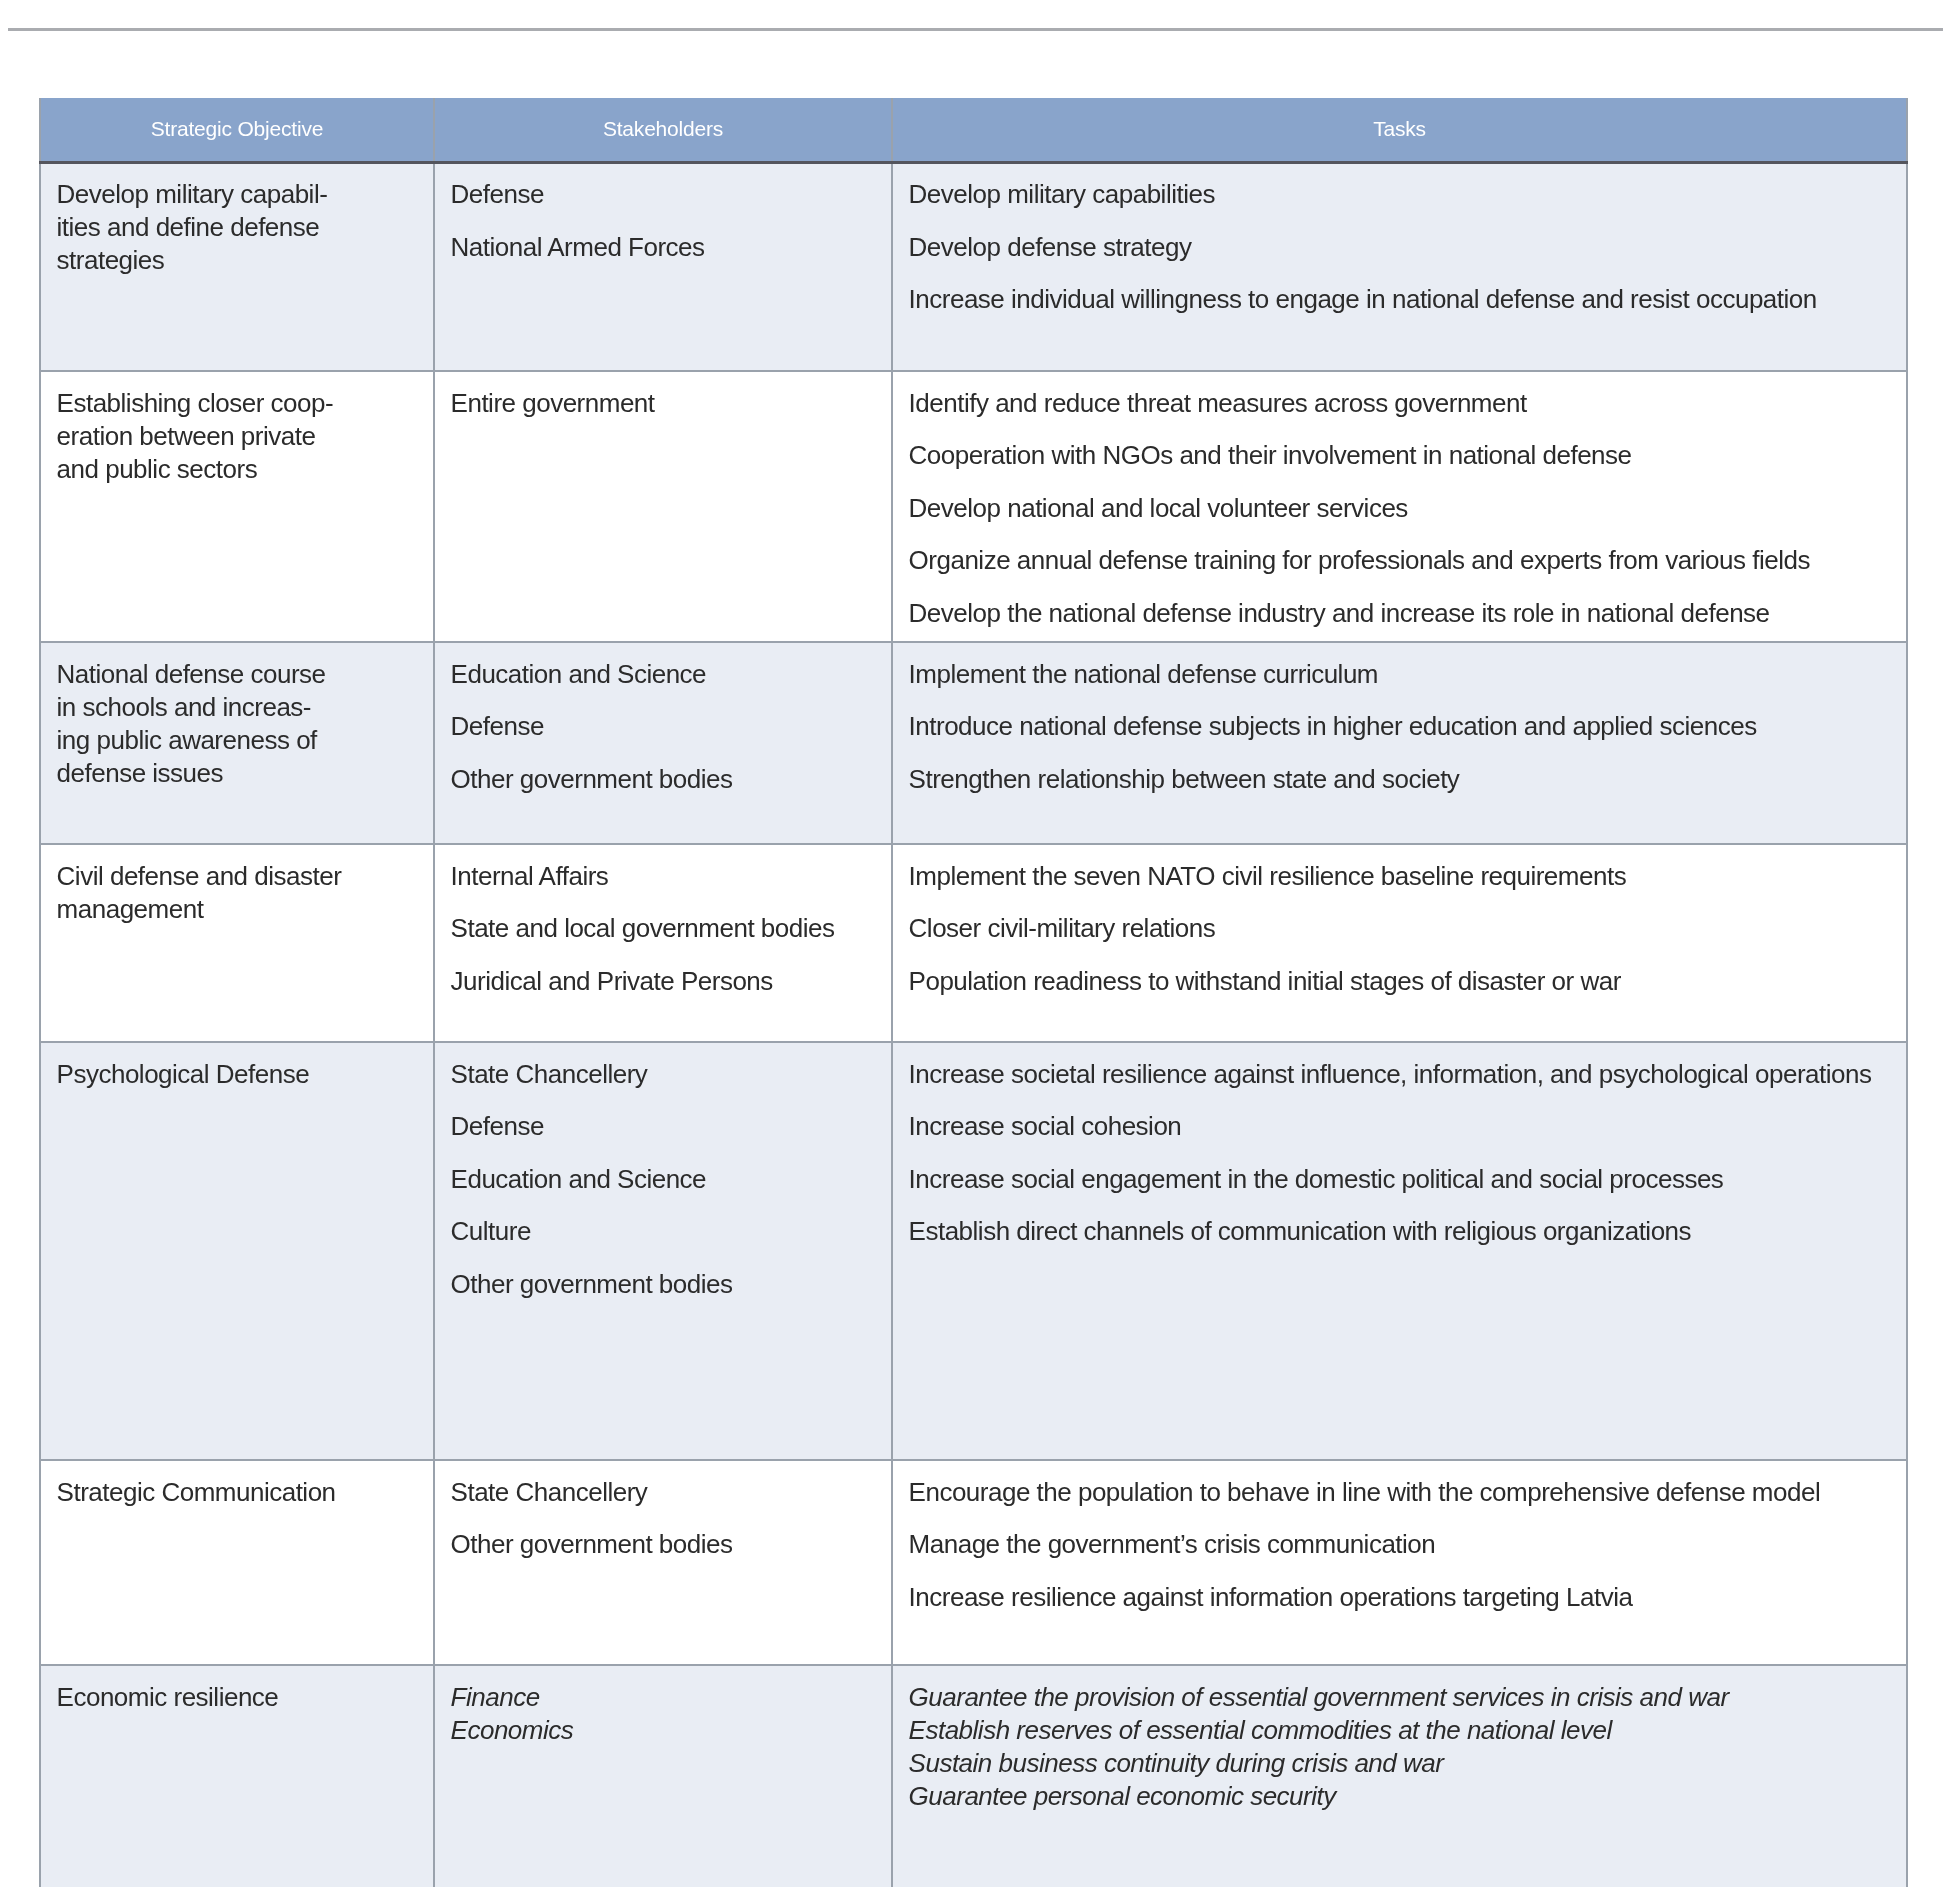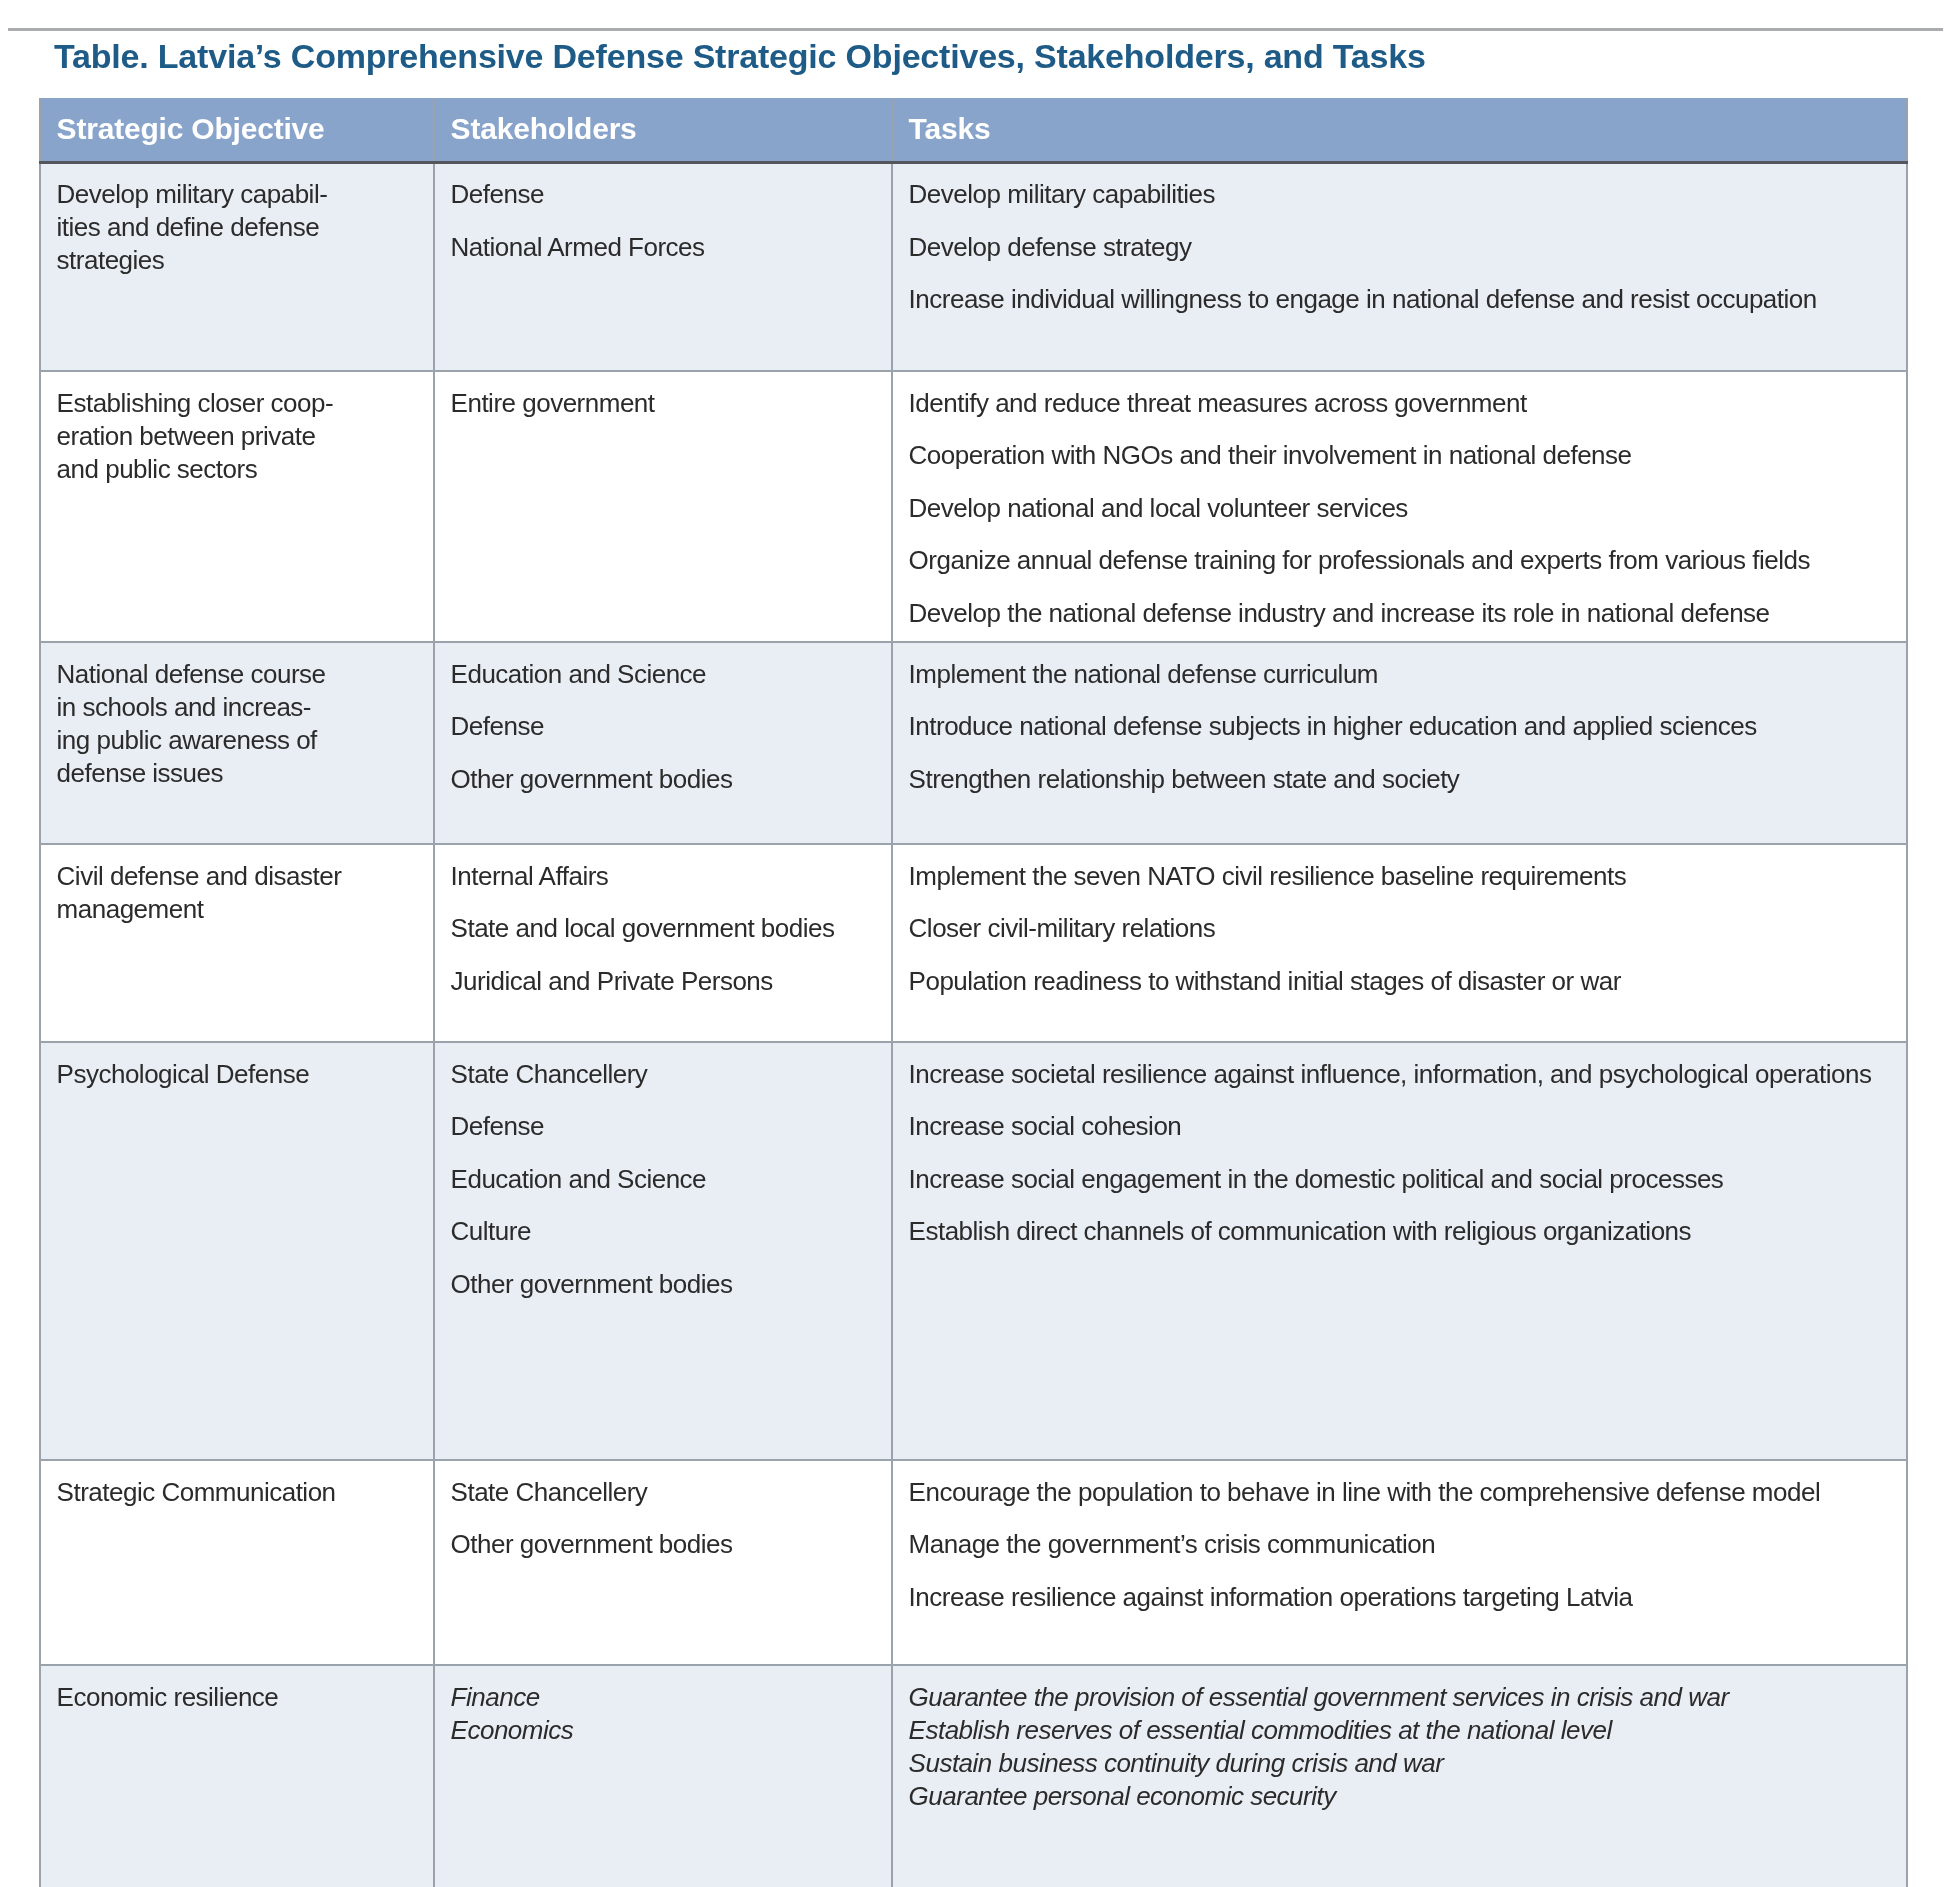--- a/index.html
+++ b/index.html
@@ -19,23 +19,23 @@
     position:absolute;left:54px;top:37px;
     font-size:34px;font-weight:700;color:#1e5c87;letter-spacing:-0.2px;
     white-space:nowrap;
   }
 
   table.defense-table{
     position:absolute;left:39px;top:98px;width:1868px;
     border-collapse:collapse;table-layout:fixed;
   }
   .defense-table th{
-    background:#89a4cb;color:#ffffff;font-weight:700;
-    font-size:30px;letter-spacing:-0.2px;
-    text-align:left;vertical-align:middle;
+    background:#89a4cb;color:#ffffff;font-weight:400;
+    font-size:21px;letter-spacing:-0.2px;
+    text-align:center;vertical-align:middle;
     height:64px;padding:5.9px 15.6px;box-sizing:border-box;
     border-left:2px solid #9aa2ac;border-right:2px solid #9aa2ac;
     border-bottom:3.9px solid #54555d;
   }
   .defense-table td{
     vertical-align:top;
     font-size:26px;line-height:33px;letter-spacing:-0.5px;
     padding:14.6px 15.6px 11.7px 15.6px;box-sizing:border-box;
     border:2px solid #9aa2ac;
   }
@@ -55,21 +55,20 @@
   .objective-line{margin:0;}
   .stakeholder-item,.task-item{margin:0 0 19.5px 0;}
   .stakeholder-item:last-child,.task-item:last-child{margin-bottom:0;}
   tr.compact .stakeholder-item,tr.compact .task-item{margin-bottom:0;font-style:italic;}
 </style>
 </head>
 <body>
 
 <div class="page">
   <div class="top-rule"></div>
-  <div class="title">Table. Latvia’s Comprehensive Defense Strategic Objectives, Stakeholders, and Tasks</div>
 
   <table class="defense-table">
     <colgroup>
       <col style="width:394px">
       <col style="width:458px">
       <col style="width:1015px">
     </colgroup>
     <thead>
       <tr>
         <th>Strategic Objective</th>

